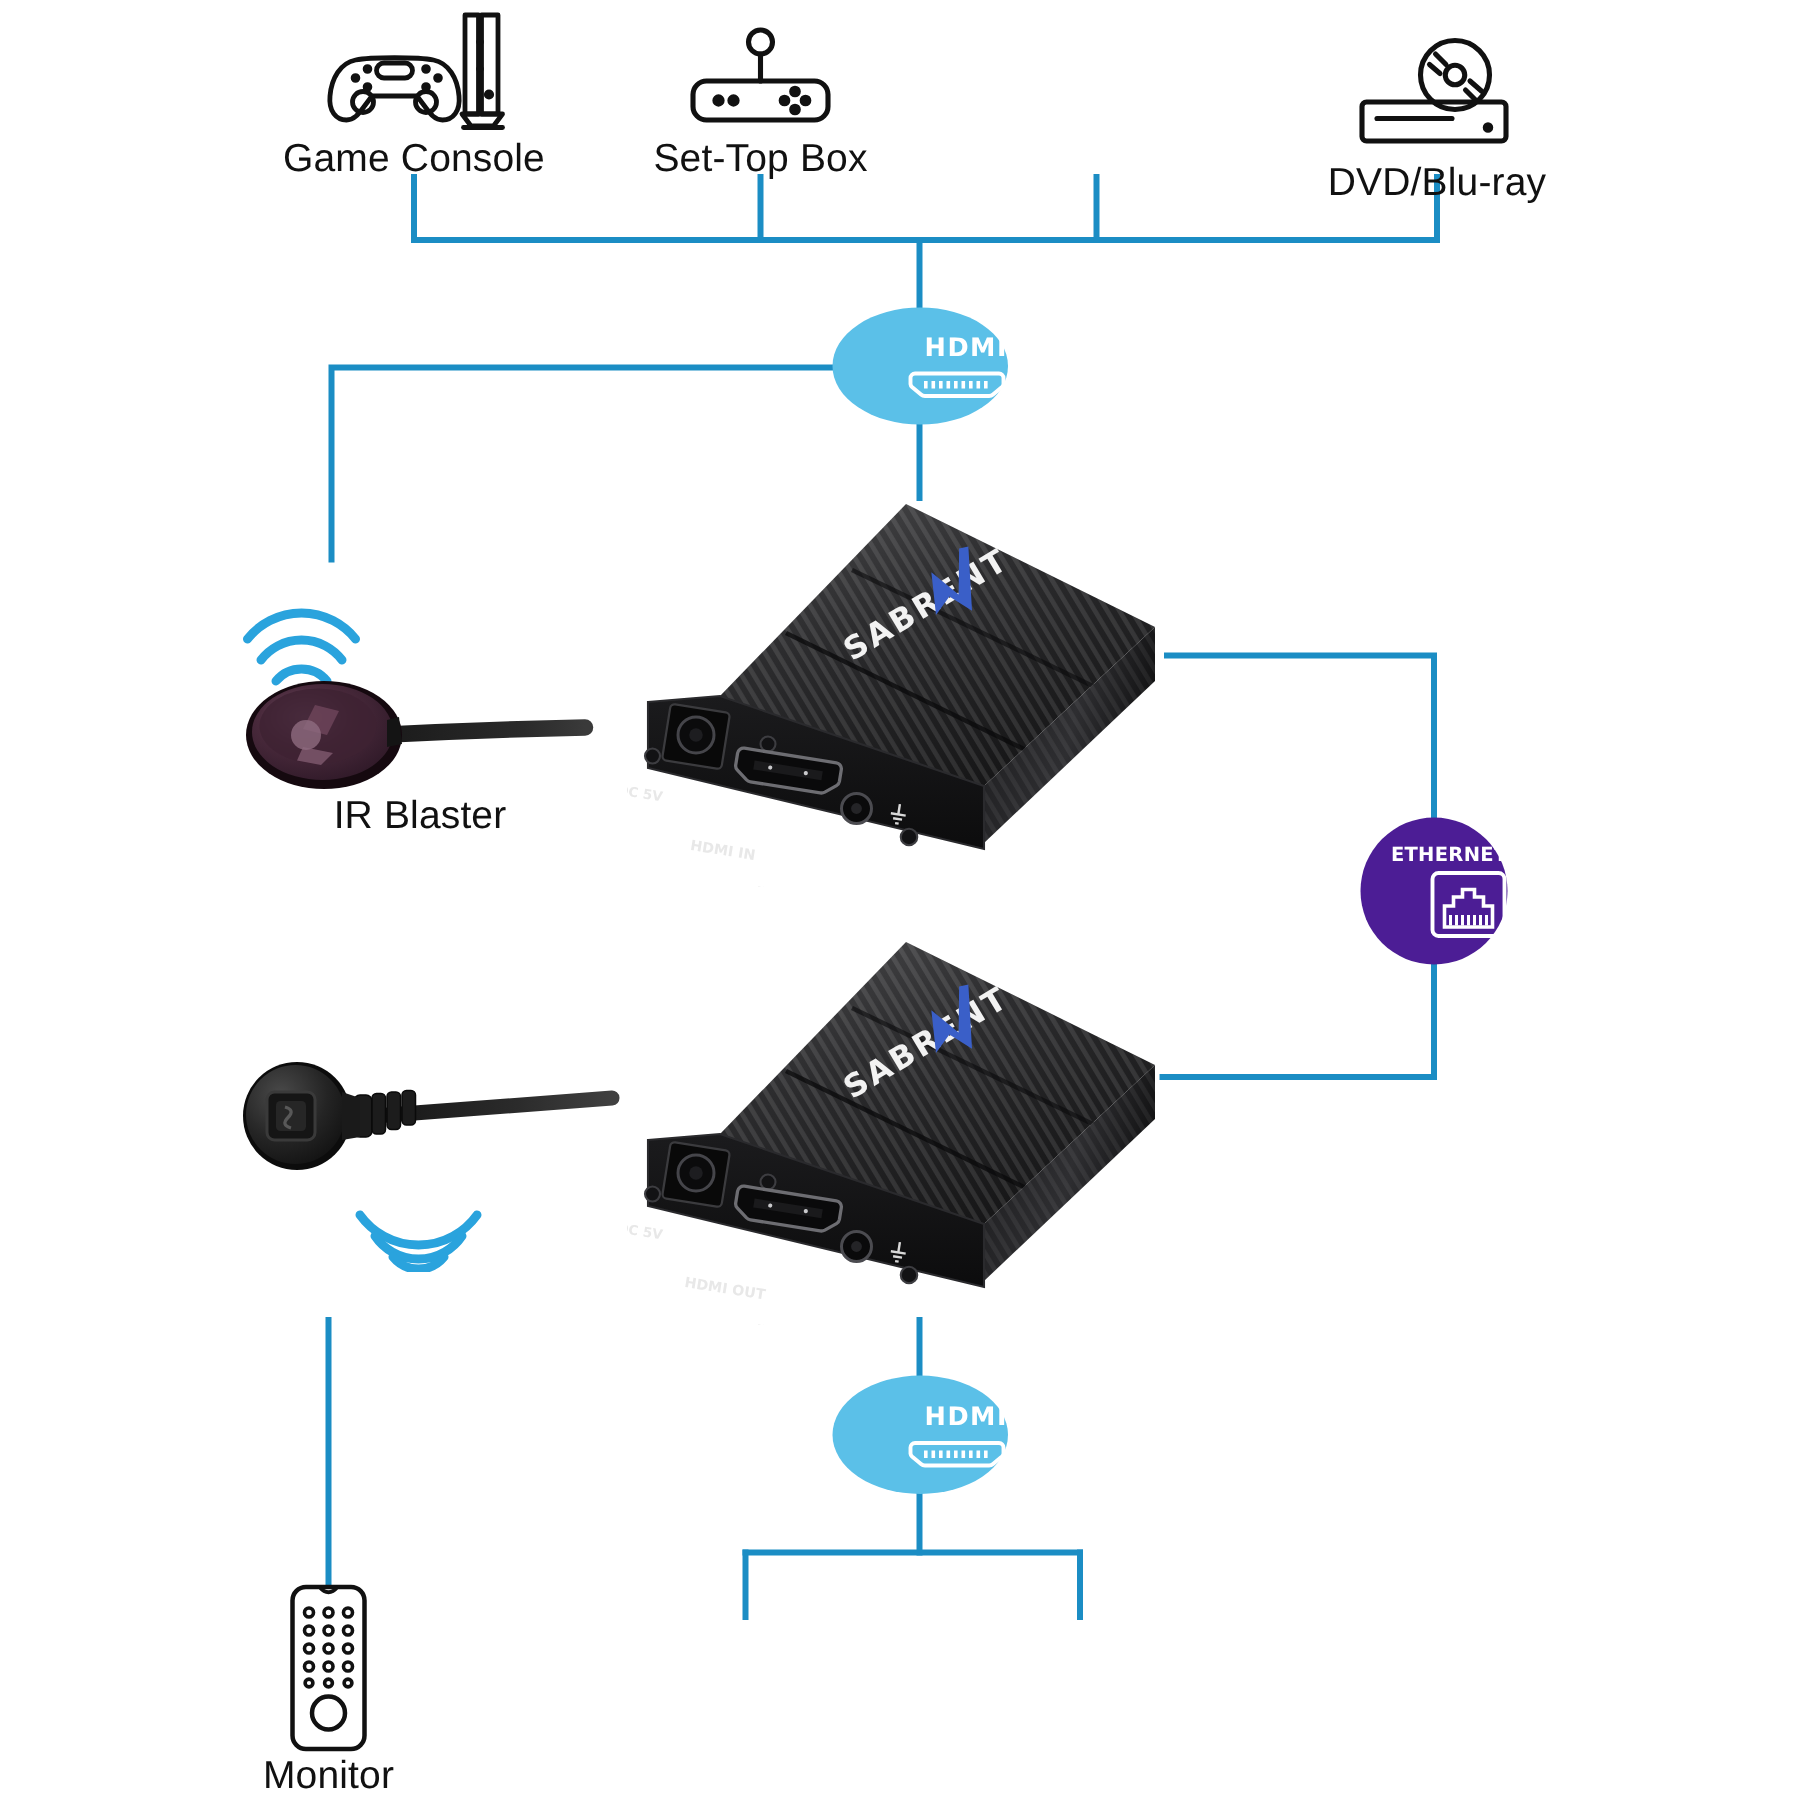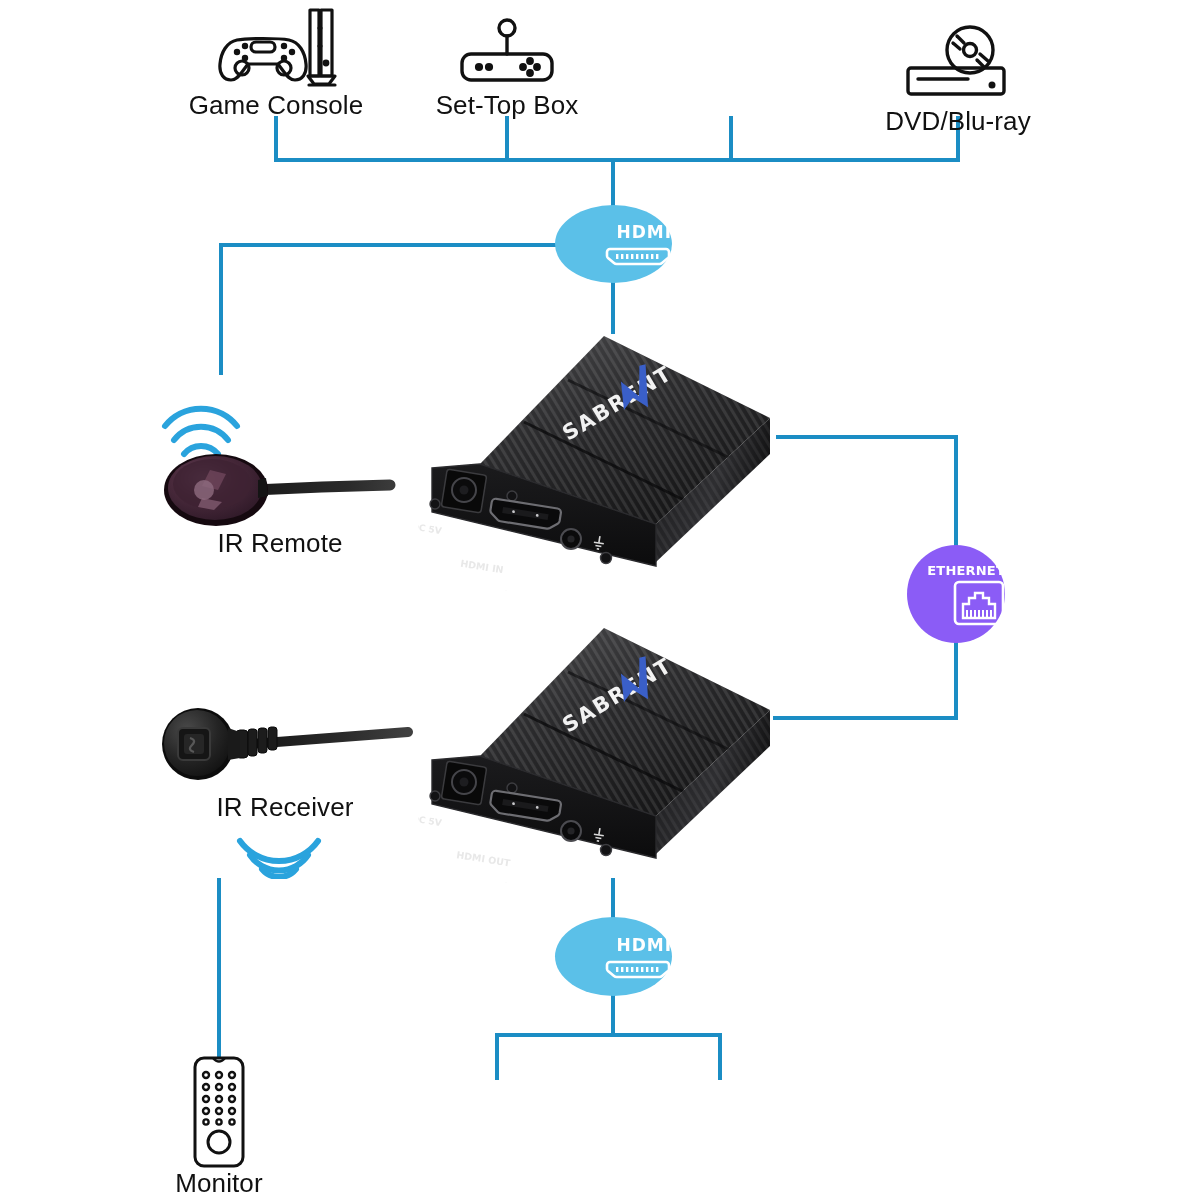--- a/index.html
+++ b/index.html
@@ -197,21 +197,21 @@
           <rect x="27" y="10" width="2.4" height="5"></rect>
         <rect x="32" y="10" width="2.4" height="5"></rect>
           <rect x="37" y="10" width="2.4" height="5"></rect>
         <rect x="42" y="10" width="2.4" height="5"></rect>
           <rect x="47" y="10" width="2.4" height="5"></rect>
         <rect x="52" y="10" width="2.4" height="5"></rect>
       </g>
     </svg>
   </div>
 
-  <div class="badge" style="left:907px; top:545px; width:98px; height:98px; background:#8b5cf6;">
+  <div class="badge" style="left:907px; top:545px; width:98px; height:98px; background:#4c1d95;">
     <div class="badge-eth-text" style="margin-bottom:2px;">ETHERNET</div>
     <svg width="52" height="46" viewBox="0 0 52 46">
       <rect x="2" y="2" width="48" height="42" rx="4" fill="none" stroke="#ffffff" stroke-width="2.6"></rect>
       <path d="M10 38 v-14 h6 v-6 h6 v-5 h8 v5 h6 v6 h6 v14 z" fill="none" stroke="#ffffff" stroke-width="2.4"></path>
       <g fill="#ffffff">
         <rect x="13" y="30" width="2" height="7"></rect>
           <rect x="17" y="30" width="2" height="7"></rect>
         <rect x="21" y="30" width="2" height="7"></rect>
           <rect x="25" y="30" width="2" height="7"></rect>
         <rect x="29" y="30" width="2" height="7"></rect>
@@ -410,21 +410,21 @@
       <ellipse cx="76" cy="122" rx="52" ry="36" fill="#15090f"></ellipse>
       <ellipse cx="75" cy="120" rx="47" ry="32" fill="url(#blasterG)"></ellipse>
       <ellipse cx="72" cy="116" rx="39" ry="25" fill="#3e2233" opacity="0.85"></ellipse>
 
       <path d="M70 102 L86 106 L78 122 L62 118 Z" fill="#6a4258" opacity="0.9"></path>
       <path d="M62 130 L82 134 L74 142 L58 139 Z" fill="#8a6378" opacity="0.7"></path>
       <circle cx="64" cy="122" r="10" fill="#8e6b80" opacity="0.8"></circle>
 
       <path d="M118 112 L126 110 L128 128 L118 130 Z" fill="#141414"></path>
     </svg>
-    <div class="node-label" style="margin-top:2px;">IR Remote</div>
+    <div class="node-label" style="margin-top:2px;">IR Blaster</div>
   </div>
 
   <div class="node" style="left:140px; top:700px; width:290px;">
     <svg width="290" height="90" viewBox="0 0 290 90" style="display:block;">
       <defs>
         <radialGradient id="recvG" cx="0.35" cy="0.3" r="0.85">
           <stop offset="0%" stop-color="#4a4a4a"></stop>
           <stop offset="55%" stop-color="#242424"></stop>
           <stop offset="100%" stop-color="#0e0e0e"></stop>
         </radialGradient>
@@ -446,21 +446,20 @@
 
       <circle cx="58" cy="44" r="36" fill="#0c0c0c"></circle>
       <circle cx="57" cy="43" r="33" fill="url(#recvG)"></circle>
 
       <rect x="38" y="28" width="32" height="32" rx="5" fill="#151515" stroke="#3a3a3a" stroke-width="2"></rect>
       <rect x="44" y="34" width="20" height="20" rx="3" fill="#262626"></rect>
       <path d="M50 38 q7 2 2 7 q-5 5 2 7" stroke="#585858" stroke-width="2.2" fill="none"></path>
 
       <path d="M88 28 L100 32 L100 58 L88 60 Z" fill="#1a1a1a"></path>
     </svg>
-    <div class="node-label" style="margin-top:4px;">IR Receiver</div>
     <svg width="120" height="52" viewBox="0 0 120 52" style="margin:6px auto 0;">
       <g fill="none" stroke="#2aa3dd" stroke-width="6" stroke-linecap="round">
         <path d="M15 14 A48 48 0 0 0 93 14"></path>
         <path d="M25 28 A35 35 0 0 0 83 28"></path>
         <path d="M37 42 A22 22 0 0 0 71 42"></path>
       </g>
     </svg>
   </div>
 
   <div class="badge" style="left:555px; top:917px; width:117px; height:79px; background:#5bc0e8; border-radius:50%;">

